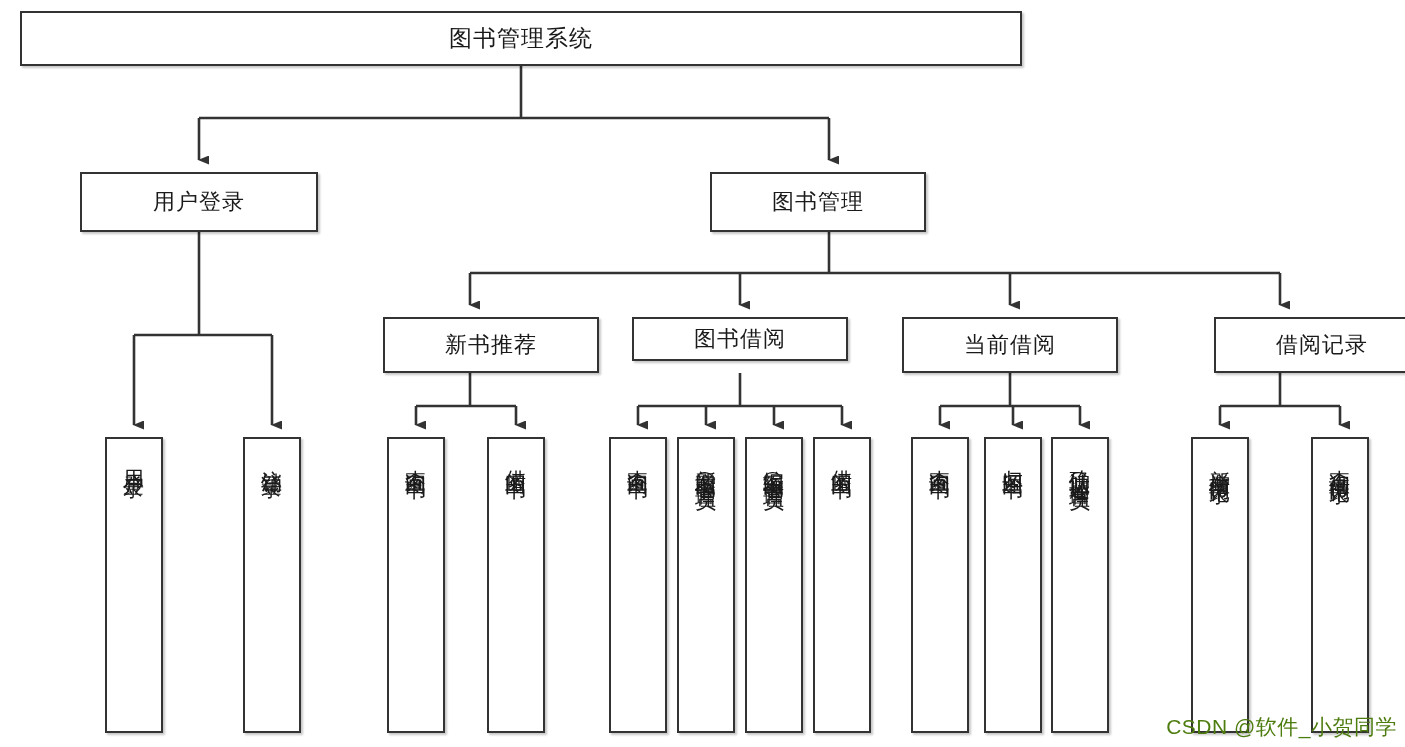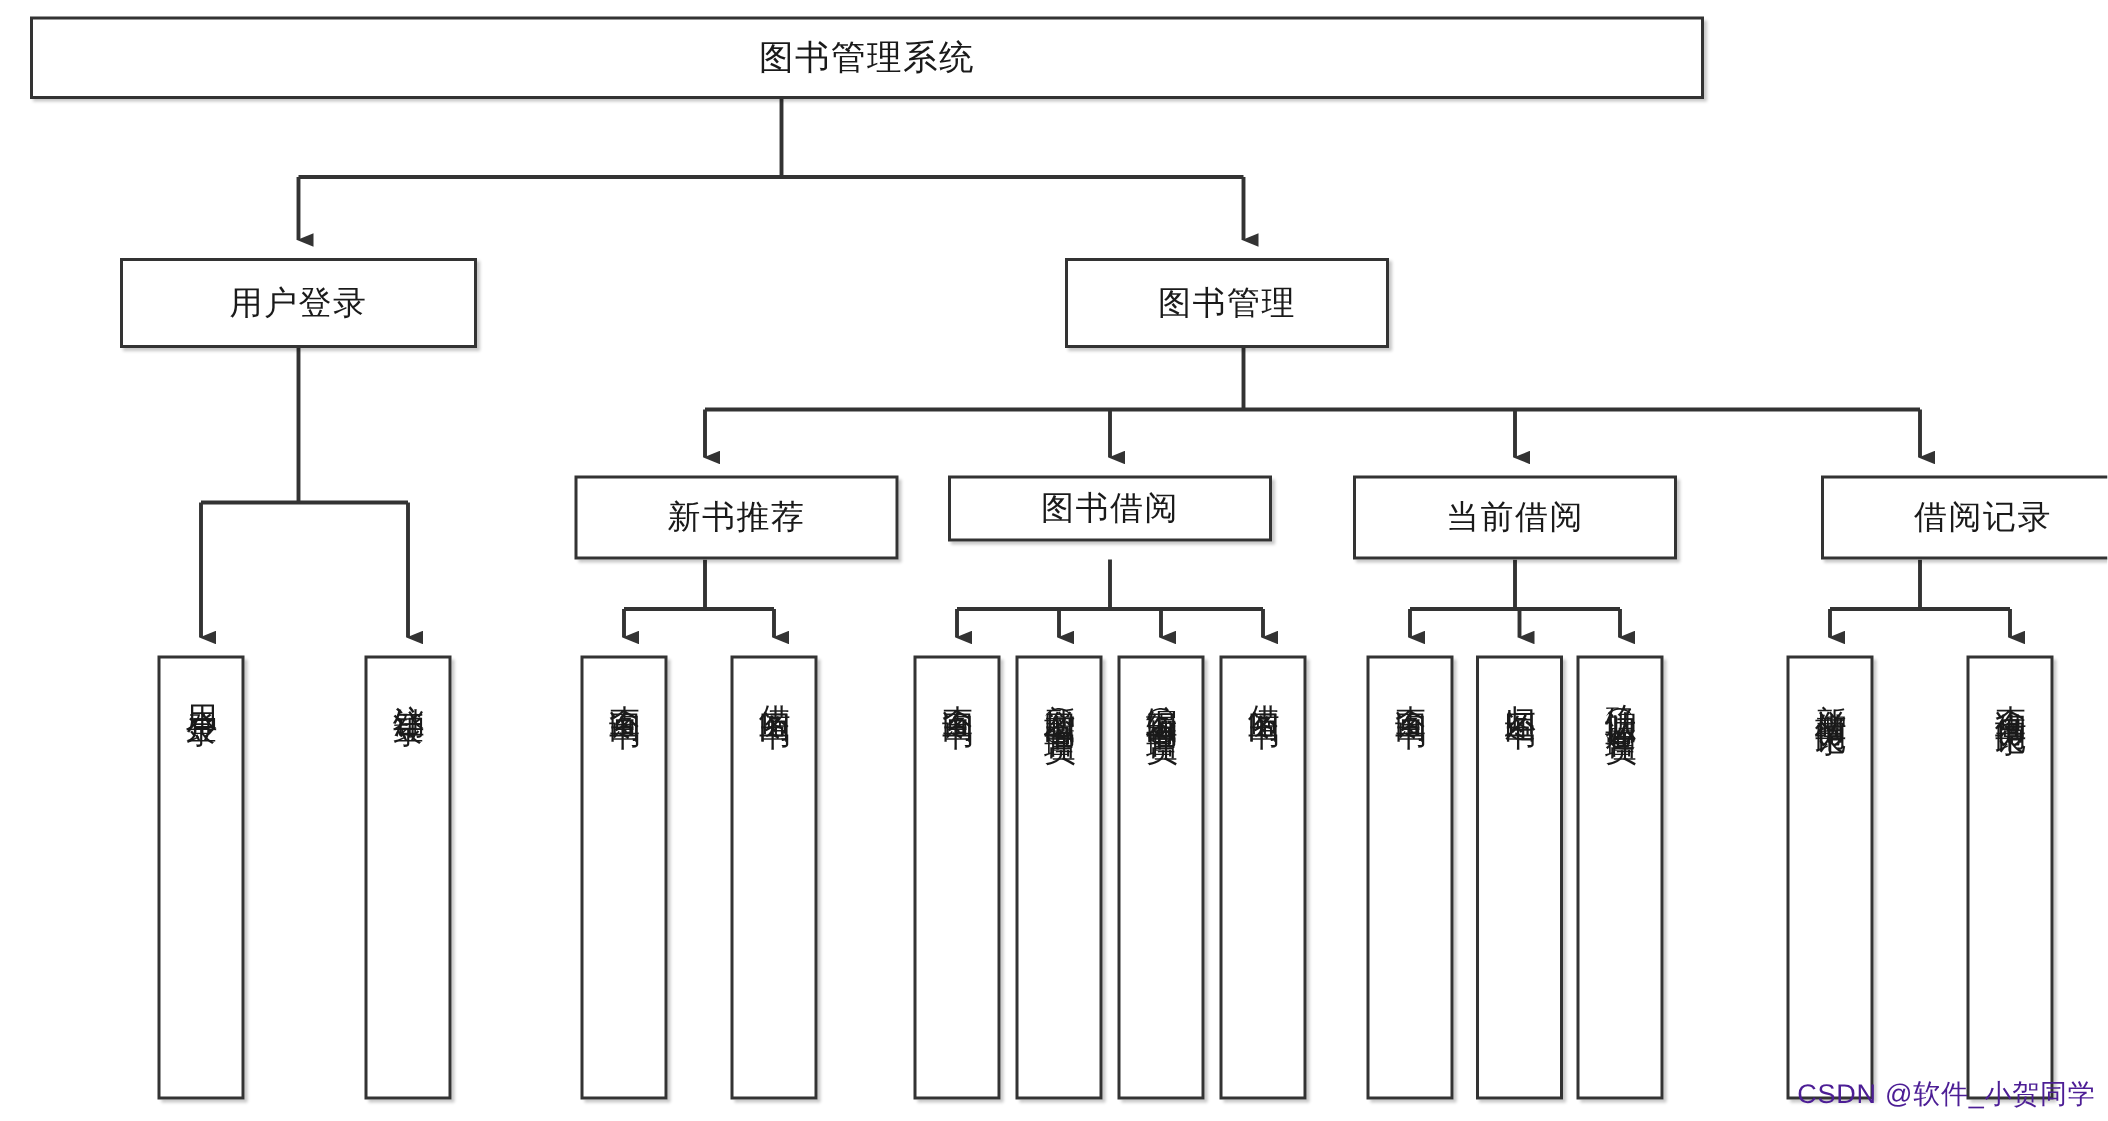--- a/index.html
+++ b/index.html
@@ -56,22 +56,22 @@
     line-height: 1;
     white-space: nowrap;
   }
   .node.root .label {
     font-size: 23px;
   }
   .watermark {
     position: absolute;
     right: 8px;
     bottom: 6px;
-    font-size: 18px;
-    color: #4c1d95;
+    font-size: 21px;
+    color: #4d7c0f;
     letter-spacing: 0.5px;
     white-space: nowrap;
   }
 </style>
 </head>
 <body>
 
 <div id="canvas">
 
   <svg class="edges" viewBox="0 0 1405 747">
@@ -111,21 +111,21 @@
         <path d="M 1013 406 L 1013 425" marker-end="url(#arrowhead)"></path>
         <path d="M 1080 406 L 1080 425" marker-end="url(#arrowhead)"></path>
         <path d="M 1280 373 L 1280 406"></path>
         <path d="M 1220 406 L 1340 406"></path>
         <path d="M 1220 406 L 1220 425" marker-end="url(#arrowhead)"></path>
         <path d="M 1340 406 L 1340 425" marker-end="url(#arrowhead)"></path>
       </g>
   </svg>
 
   <div id="node-layer">
-      <div class="node root" style="left: 20px; top: 11px; width: 1116px; height: 55px;">
+      <div class="node root" style="left: 20px; top: 11px; width: 1002px; height: 55px;">
         <span class="label">图书管理系统</span>
       </div>
       <div class="node" style="left: 80px; top: 172px; width: 238px; height: 60px;">
         <span class="label">用户登录</span>
       </div>
       <div class="node" style="left: 710px; top: 172px; width: 216px; height: 60px;">
         <span class="label">图书管理</span>
       </div>
       <div class="node" style="left: 383px; top: 317px; width: 216px; height: 56px;">
         <span class="label">新书推荐</span>

